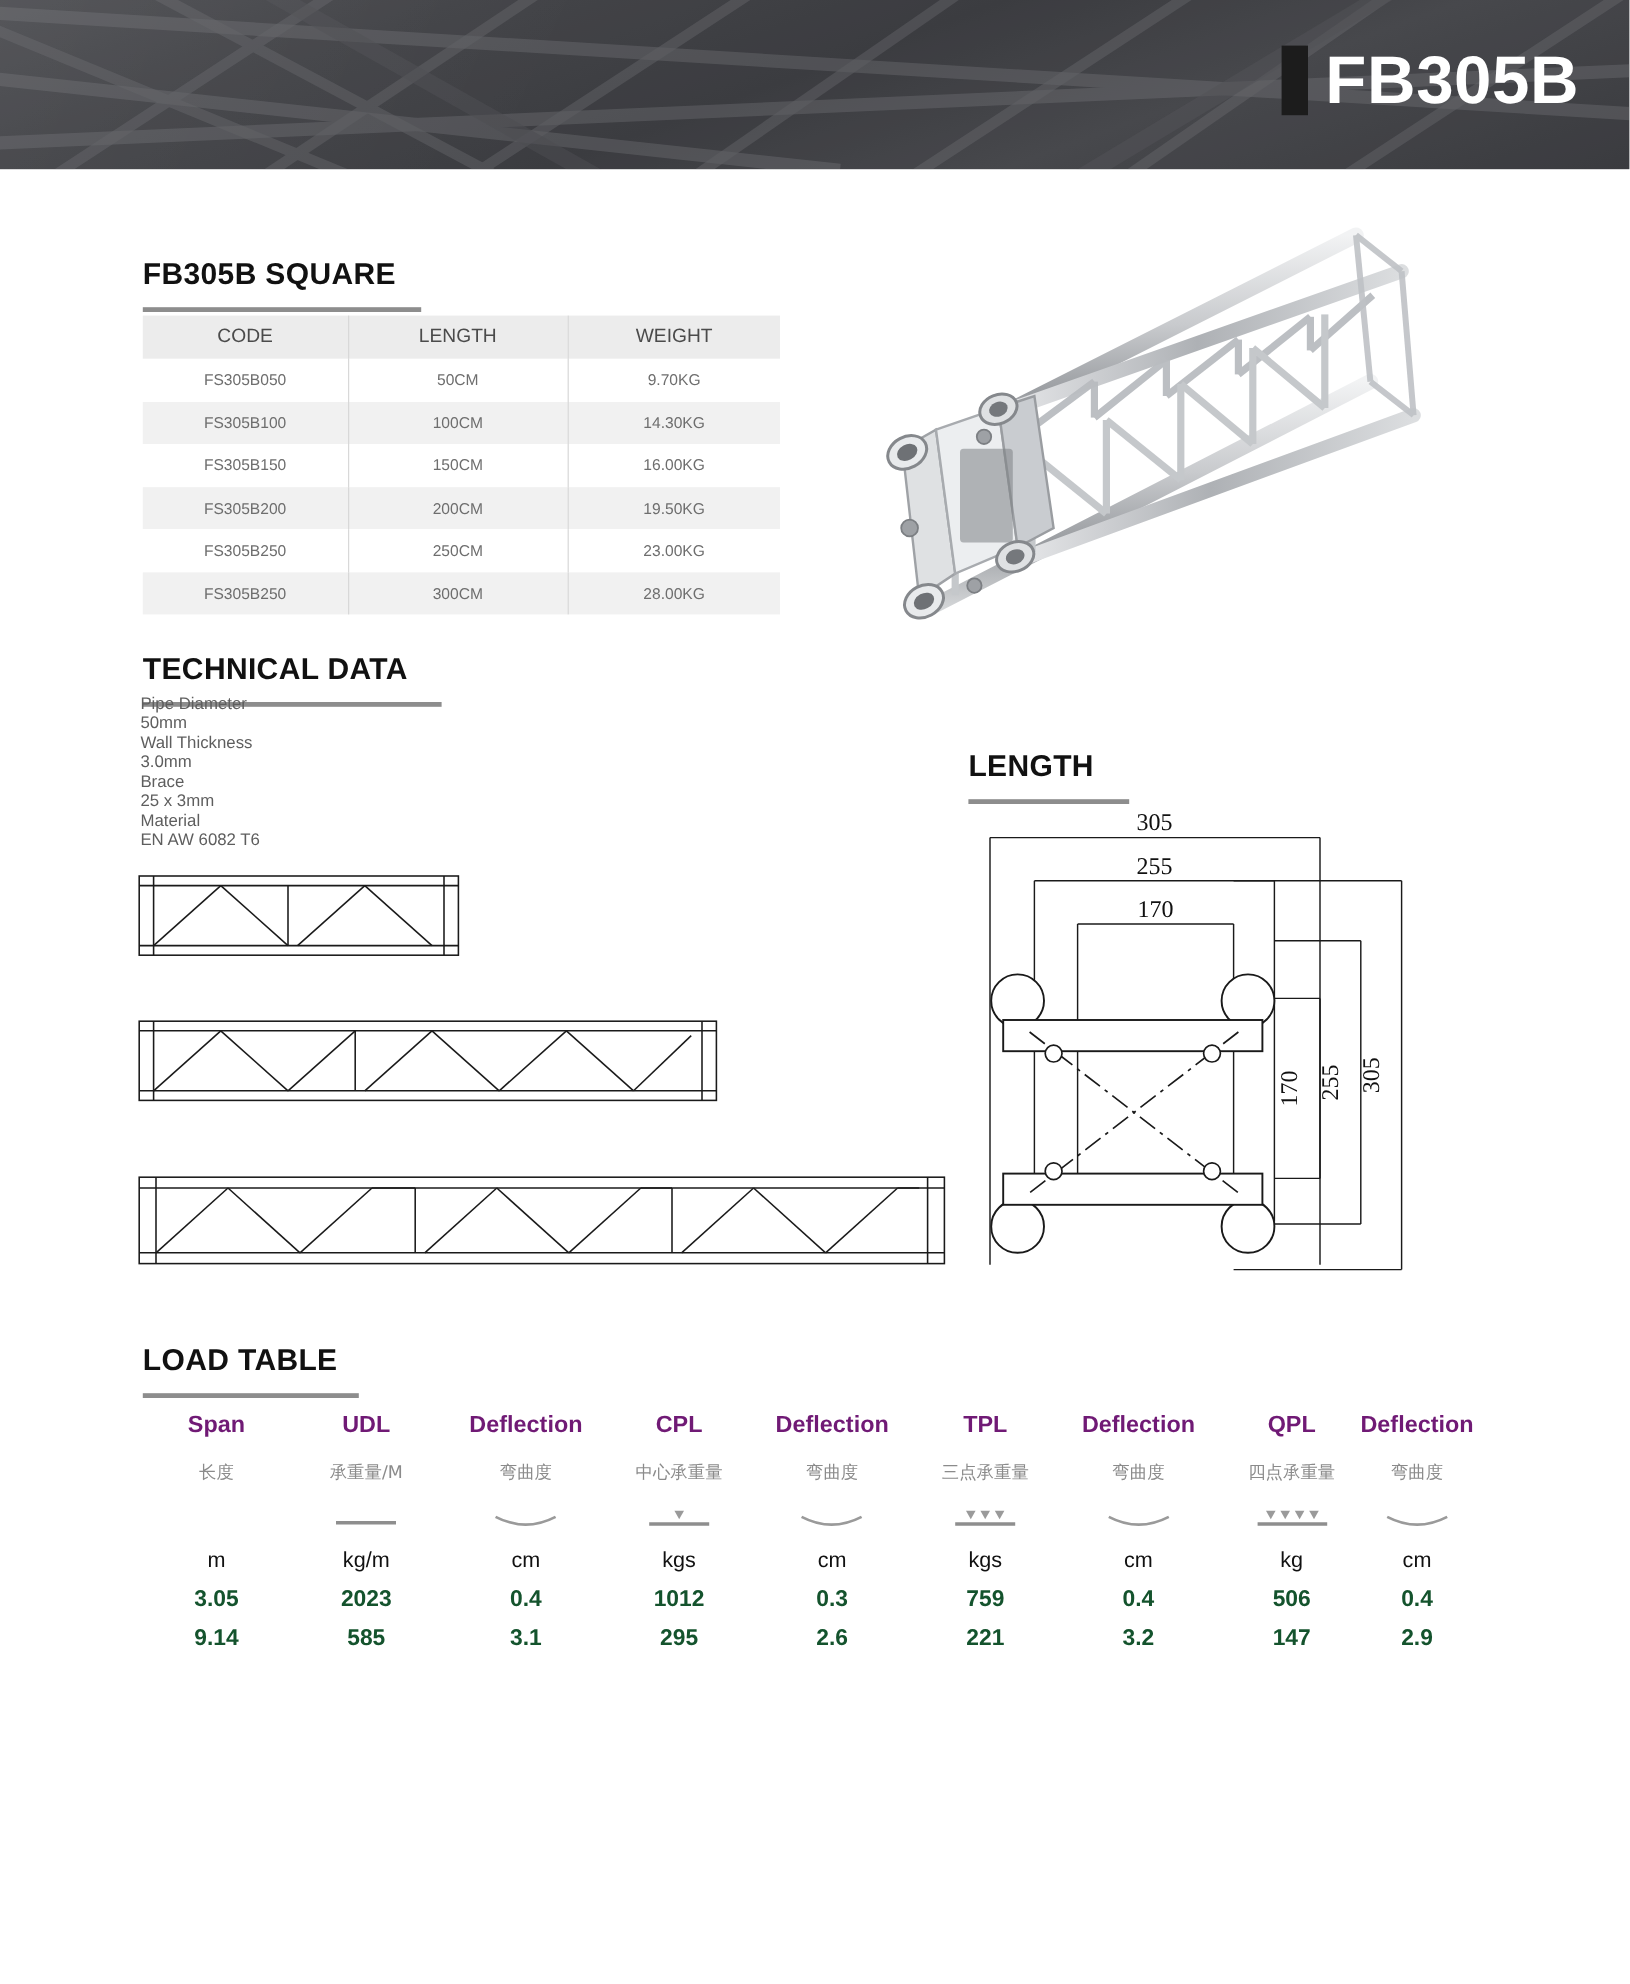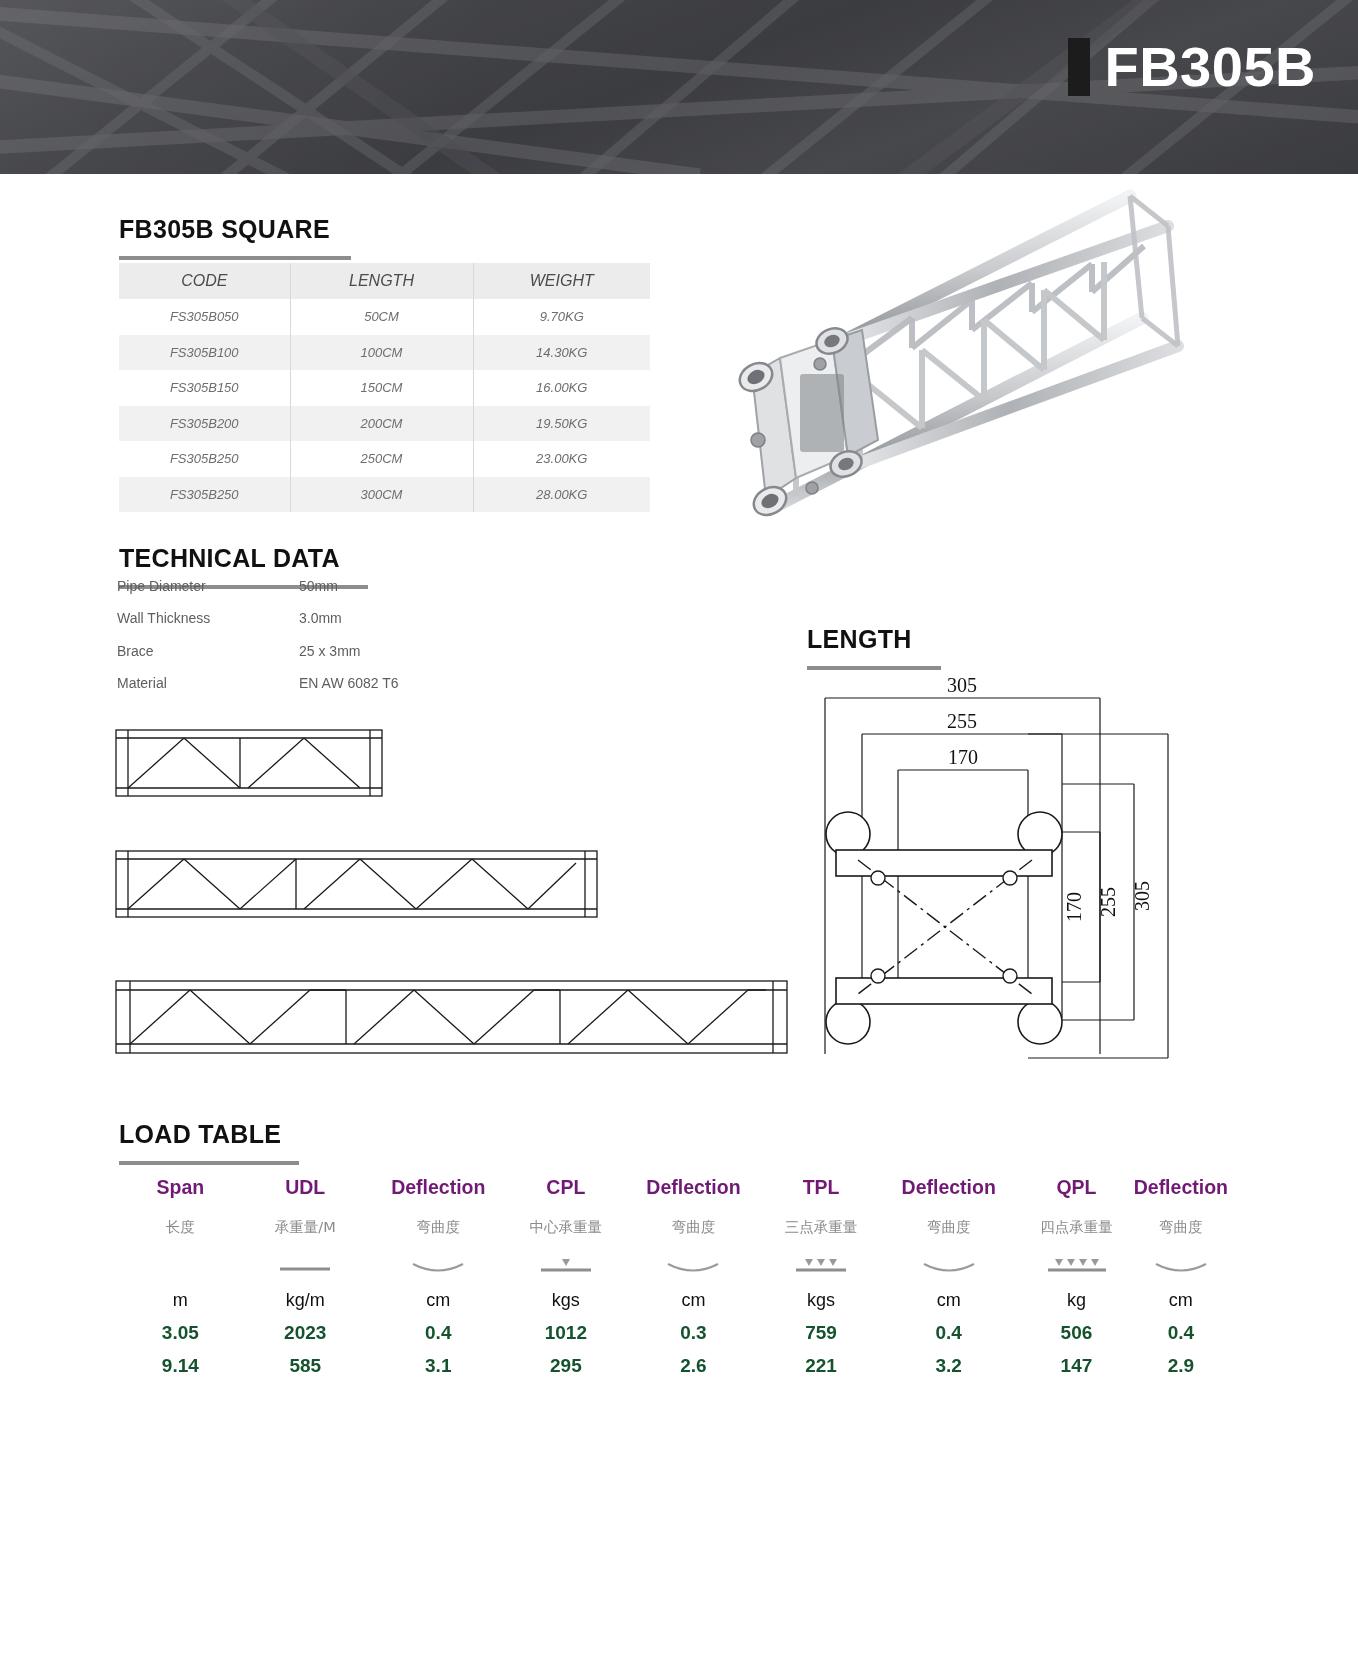--- a/index.html
+++ b/index.html
@@ -11,21 +11,21 @@
     font-family: "Liberation Sans", sans-serif;
     color: #333;
     overflow: hidden;
     position: relative;
   }
 
   
   .banner {
     position: relative;
     width: 1358px;
-    height: 174px;
+    height: 141px;
     background:
       linear-gradient(115deg, rgba(255,255,255,0.05) 0%, rgba(0,0,0,0.0) 35%),
       linear-gradient(160deg, #55565a 0%, #46474b 22%, #3b3c40 48%, #4a4b4f 70%, #3a3b3f 100%);
     overflow: hidden;
   }
   .banner-truss {
     position: absolute;
     inset: 0;
     opacity: 0.55;
   }
@@ -78,21 +78,20 @@
     font-size: 13px;
   }
   .spec-table th, .spec-table td {
     text-align: center;
     color: #6e6e6e;
     font-weight: normal;
     padding: 0;
     height: 35.5px;
     border-left: 1px solid #d8d8d8;
     border-right: 1px solid #d8d8d8;
-    font-style: italic;
   }
   .spec-table th:first-child, .spec-table td:first-child { border-left: none; }
   .spec-table th:last-child, .spec-table td:last-child { border-right: none; }
   .spec-table thead th {
     background: #ececec;
     font-size: 16px;
     color: #4b4b4b;
     height: 36px;
   }
   .spec-table tbody tr:nth-child(even) { background: #f1f1f1; }
@@ -105,23 +104,24 @@
   .tech-list {
     position: absolute;
     left: 117px;
     top: 578px;
     width: 300px;
     font-size: 14px;
     color: #5e5e5e;
   }
   .tech-row {
     display: flex;
-    justify-content: space-between;
+    justify-content: center;
     align-items: baseline;
     height: 32.3px;
+    flex-direction: column;
   }
   .tech-key { text-align: left; }
   .tech-val { text-align: left; min-width: 118px; }
 
   
   .draw { position: absolute; }
   .draw svg { display: block; }
 
   
   .photo {

